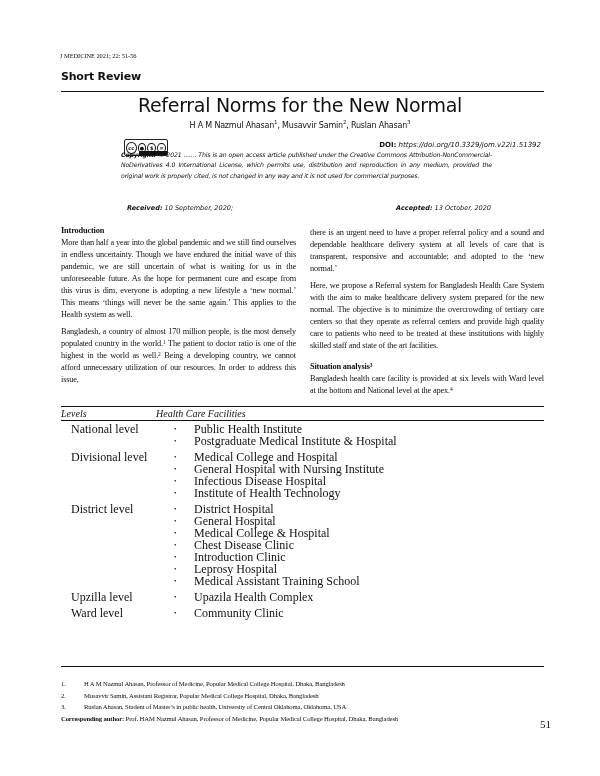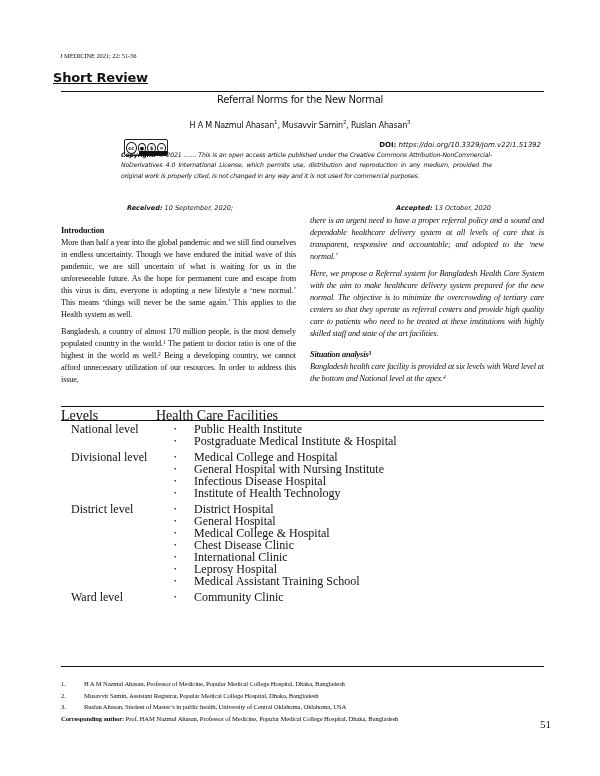--- a/index.html
+++ b/index.html
@@ -3,24 +3,24 @@
 <meta charset="utf-8">
 <style>
   * { margin: 0; padding: 0; box-sizing: border-box; }
   html, body { width: 600px; height: 776px; background: #ffffff; overflow: hidden; }
   body { position: relative; color: #111; font-family: "Liberation Serif", serif; }
 
   .abs { position: absolute; }
 
   .journal-ref { left: 60px; top: 52px; font-size: 6.5px; font-family: "Liberation Serif", serif; letter-spacing: -0.1px; }
 
-  .short-review { left: 53px; top: 70px; font-family: "DejaVu Sans", sans-serif; font-weight: bold; font-size: 13px; letter-spacing: -0.2px; text-decoration: underline; }
+  .short-review { left: 61px; top: 70px; font-family: "DejaVu Sans", sans-serif; font-weight: bold; font-size: 11px; letter-spacing: -0.2px; }
   .title-rule { left: 61px; top: 91px; width: 483px; height: 1.3px; background: #111; }
 
-  .paper-title { left: 0; width: 600px; top: 94px; text-align: center; font-family: "DejaVu Sans", sans-serif; font-size: 10px; letter-spacing: -0.3px; }
+  .paper-title { left: 0; width: 600px; top: 94px; text-align: center; font-family: "DejaVu Sans", sans-serif; font-size: 19px; letter-spacing: -0.3px; }
   .authors { left: 0; width: 600px; top: 121px; text-align: center; font-family: "DejaVu Sans", sans-serif; font-size: 8px; letter-spacing: -0.2px; }
   .authors sup { font-size: 5.5px; vertical-align: top; position: relative; top: -2px; }
 
   .cc-badge { left: 124px; top: 139px; width: 44px; height: 17px; border: 1px solid #222; border-radius: 2px; display: flex; align-items: center; padding: 0 1px; gap: 1px; background: #fff; }
   .cc-circle { width: 10px; height: 10px; border: 1.3px solid #111; border-radius: 50%; font-size: 5px; font-family: "DejaVu Sans", sans-serif; font-weight: bold; display: flex; align-items: center; justify-content: center; }
   .cc-circle.main { width: 12px; height: 12px; background: #fff; }
   .cc-sub { position: absolute; left: 14px; bottom: 0px; width: 28px; height: 4px; background: #111; }
 
   .doi { right: 59px; top: 141px; font-family: "DejaVu Sans", sans-serif; font-size: 7px; font-style: italic; }
   .doi b { font-style: normal; font-weight: bold; }
@@ -30,25 +30,25 @@
 
   .received { left: 121px; top: 204px; font-family: "DejaVu Sans", sans-serif; font-size: 6.5px; font-style: italic; padding-left: 6px; }
   .accepted { right: 109px; top: 204px; font-family: "DejaVu Sans", sans-serif; font-size: 6.5px; font-style: italic; }
   .received b, .accepted b { font-weight: bold; }
 
   .col { font-size: 8.3px; line-height: 12px; text-align: justify; letter-spacing: -0.15px; }
   .col p { margin-bottom: 5px; }
   .col .h { font-weight: bold; }
   .col sup { font-size: 5.5px; vertical-align: top; position: relative; top: -2px; }
   .col-left { left: 61px; top: 225px; width: 235px; }
-  .col-right { left: 310px; top: 215px; width: 234px; font-style: italic; }
+  .col-right { left: 310px; top: 227px; width: 234px; }
 
   .table-rule { left: 61px; width: 483px; background: #111; }
   .tbl { left: 71px; width: 483px; font-size: 12px; line-height: 12px; }
-  .tbl-head { left: 61px; top: 408px; width: 483px; font-size: 14px; display: flex; }
+  .tbl-head { left: 61px; top: 408px; width: 483px; font-size: 10px; display: flex; font-style: italic; }
   .tbl-head .c1 { width: 95px; }
 
   .row { display: flex; margin-bottom: 4px; }
   .row .lvl { width: 95px; }
   .row ul { list-style: none; }
   .row li { position: relative; padding-left: 28px; }
   .row li::before { content: "•"; position: absolute; left: 8px; font-size: 7px; }
 
   .footnotes { left: 61px; top: 678px; width: 490px; font-size: 6.7px; line-height: 11.7px; letter-spacing: -0.15px; }
   .footnotes .fn { display: flex; }
@@ -134,23 +134,29 @@
       <li>Institute of Health Technology</li>
     </ul>
   </div>
   <div class="row">
     <div class="lvl">District level</div>
     <ul>
       <li>District Hospital</li>
       <li>General Hospital</li>
       <li>Medical College &amp; Hospital</li>
       <li>Chest Disease Clinic</li>
-      <li>International Clinic</li>
+      <li>Introduction Clinic</li>
       <li>Leprosy Hospital</li>
       <li>Medical Assistant Training School</li>
+    </ul>
+  </div>
+  <div class="row">
+    <div class="lvl">Upzilla level</div>
+    <ul>
+      <li>Upazila Health Complex</li>
     </ul>
   </div>
   <div class="row">
     <div class="lvl">Ward level</div>
     <ul>
       <li>Community Clinic</li>
     </ul>
   </div>
 </div>
 <div class="abs table-rule" style="top:666px;height:1.3px"></div>

